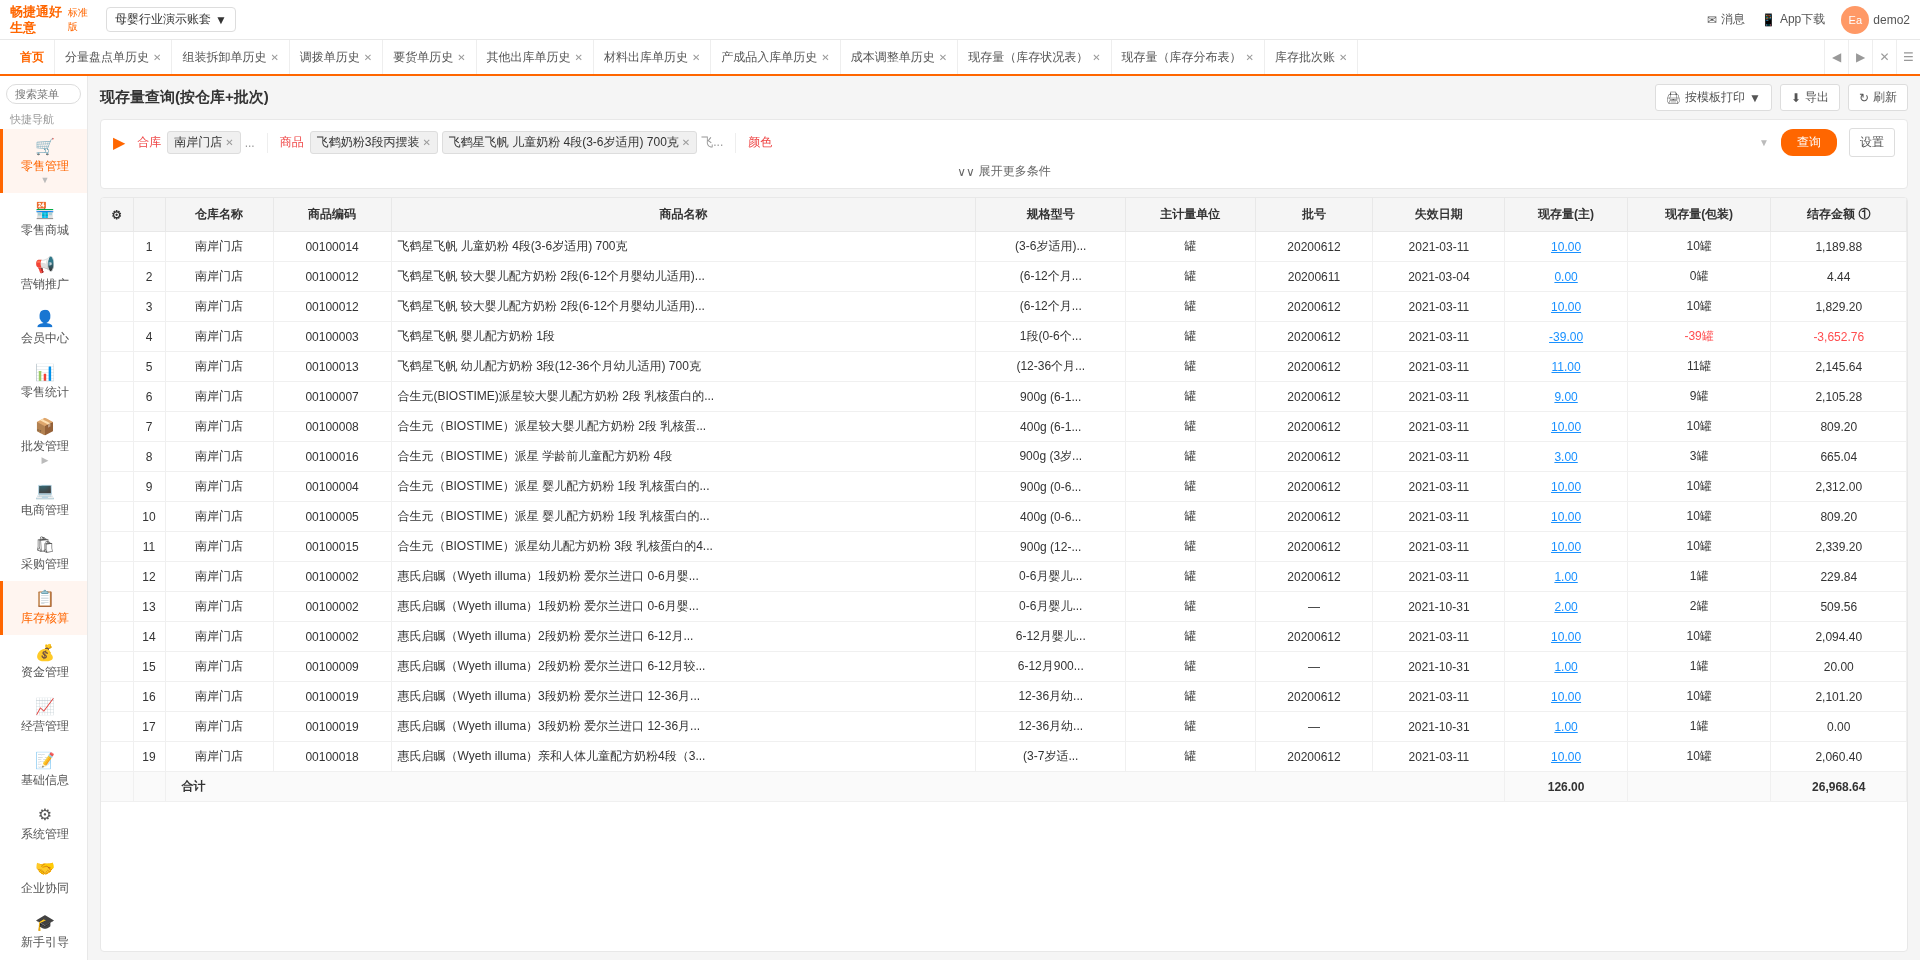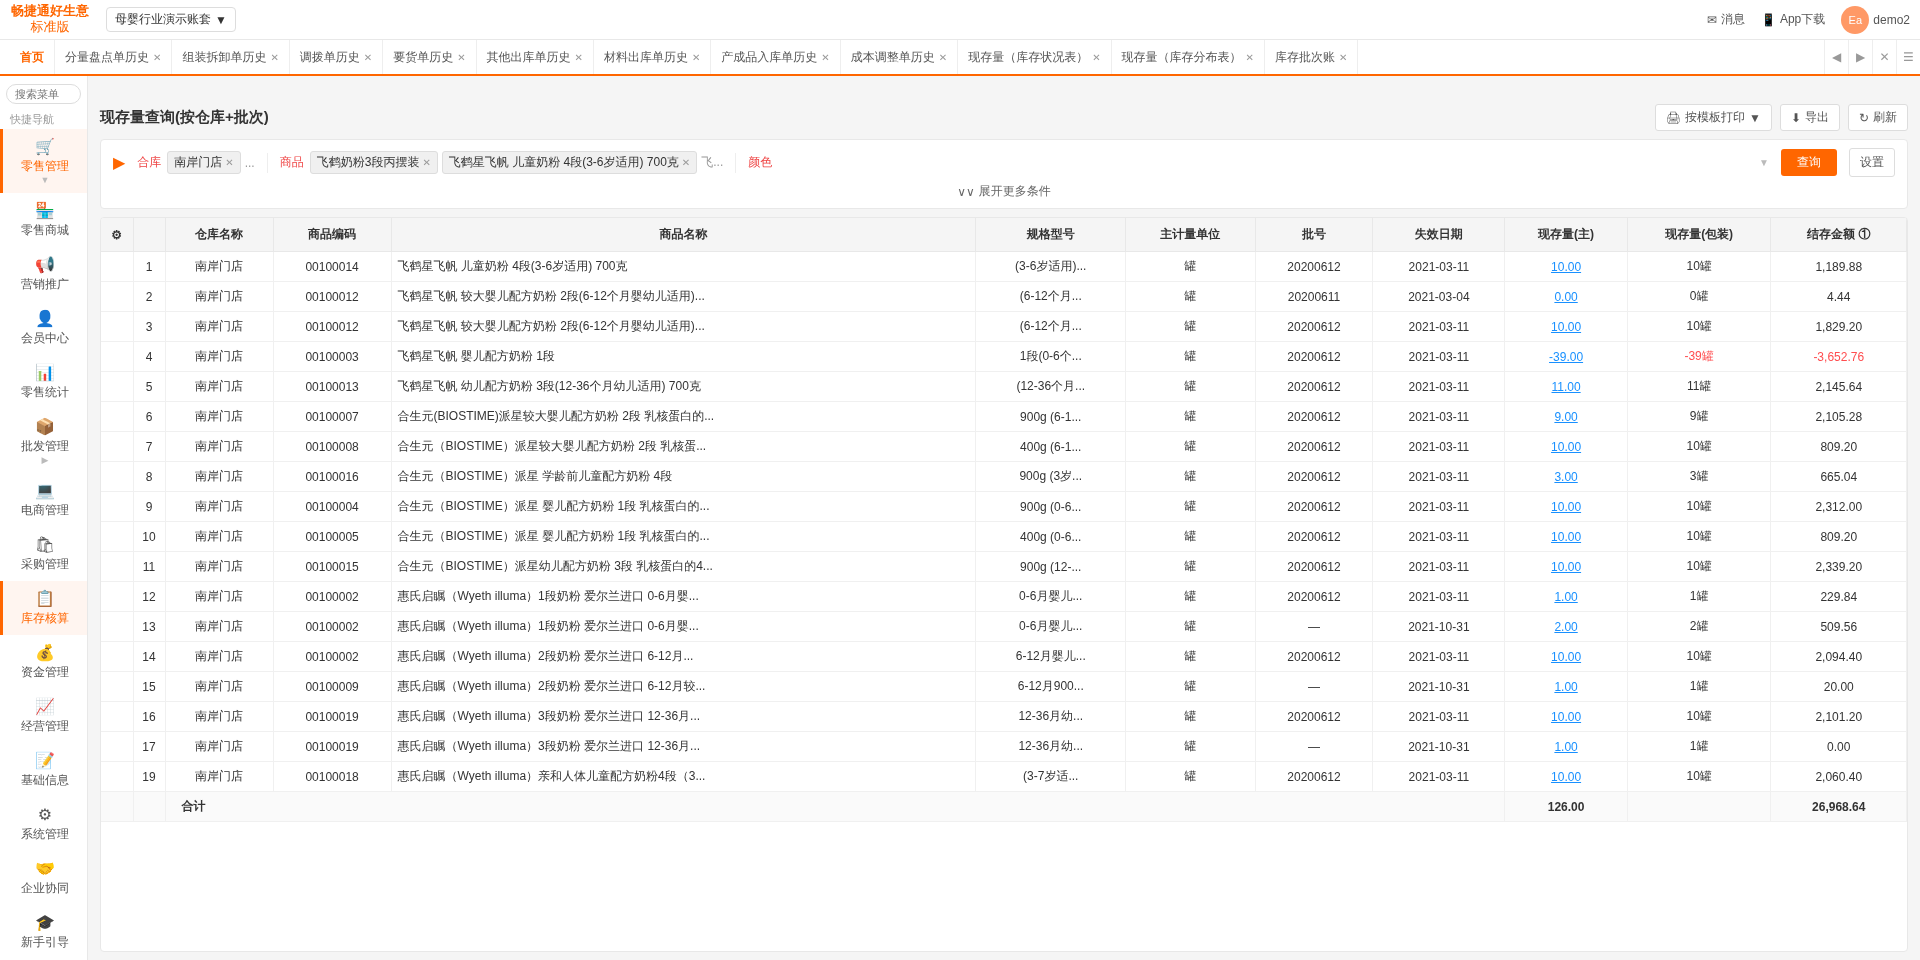--- a/index.html
+++ b/index.html
@@ -3,23 +3,23 @@
   <meta charset="utf-8">
   <style>
     * { box-sizing: border-box; margin: 0; padding: 0; font-family: 'Microsoft YaHei', SimSun, Arial, sans-serif; font-size: 12px; }
     body { background: #f5f5f5; overflow: hidden; }
 
     
     .top-bar {
       display: flex; align-items: center; background: #fff; height: 40px;
       border-bottom: 1px solid #e8e8e8; padding: 0 10px; gap: 16px;
     }
-    .logo-area { display: flex; flex-direction: column; align-items: center; justify-content: center; width: 80px; }
+    .logo-area { display: flex; flex-direction: row; align-items: center; justify-content: center; width: 80px; }
     .logo-text { color: #ff6600; font-size: 13px; font-weight: bold; line-height: 1.2; }
-    .logo-sub { color: #ff6600; font-size: 13px; }
+    .logo-sub { color: #ff6600; font-size: 10px; }
     .dropdown-select {
       display: flex; align-items: center; gap: 4px; cursor: pointer;
       border: 1px solid #ddd; border-radius: 4px; padding: 3px 8px; font-size: 12px; color: #333;
     }
     .top-right { margin-left: auto; display: flex; align-items: center; gap: 16px; }
     .top-right-item { display: flex; align-items: center; gap: 4px; cursor: pointer; color: #555; }
     .avatar-circle { width: 28px; height: 28px; border-radius: 50%; background: #ff9966; display: flex; align-items: center; justify-content: center; color: #fff; font-size: 11px; }
 
     
     .nav-tabs {
@@ -49,41 +49,41 @@
       border-left: 3px solid transparent;
     }
     .sidebar-item.active { color: #ff6600; background: #fff5f0; border-left: 3px solid #ff6600; }
     .sidebar-item .icon { font-size: 16px; margin-bottom: 2px; }
     .sidebar-item .arrow { font-size: 9px; color: #bbb; }
 
     
     .content-area { flex: 1; overflow: hidden; display: flex; flex-direction: column; padding: 8px 12px; background: #f5f5f5; }
 
     
-    .page-header { display: flex; align-items: center; justify-content: space-between; margin-bottom: 8px; margin-top: 20px; }
+    .page-header { display: flex; align-items: center; justify-content: space-between; margin-bottom: 8px; }
     .page-title { font-size: 15px; font-weight: bold; color: #333; }
     .header-actions { display: flex; align-items: center; gap: 8px; }
     .btn-print { display: flex; align-items: center; gap: 4px; border: 1px solid #ddd; background: #fff; border-radius: 3px; padding: 4px 10px; cursor: pointer; color: #555; font-size: 12px; }
     .btn-export { display: flex; align-items: center; gap: 4px; border: 1px solid #ddd; background: #fff; border-radius: 3px; padding: 4px 10px; cursor: pointer; color: #555; font-size: 12px; }
     .btn-refresh { display: flex; align-items: center; gap: 4px; border: 1px solid #ddd; background: #fff; border-radius: 3px; padding: 4px 10px; cursor: pointer; color: #555; font-size: 12px; }
 
     
     .filter-bar { background: #fff; border: 1px solid #e8e8e8; border-radius: 4px; padding: 8px 12px; margin-bottom: 8px; }
     .filter-row { display: flex; align-items: center; gap: 12px; flex-wrap: wrap; }
     .filter-group { display: flex; align-items: center; gap: 6px; }
     .filter-label { color: #ef4444; font-size: 12px; white-space: nowrap; }
     .filter-tags { display: flex; align-items: center; gap: 4px; flex-wrap: wrap; }
     .filter-tag {
       display: flex; align-items: center; gap: 3px; background: #f0f0f0;
       border: 1px solid #ddd; border-radius: 3px; padding: 2px 6px; font-size: 11px; color: #333;
     }
     .filter-tag .tag-close { cursor: pointer; color: #999; font-size: 10px; }
     .filter-more { color: #999; cursor: pointer; font-size: 12px; }
     .filter-expand { display: flex; align-items: center; justify-content: center; margin-top: 6px; cursor: pointer; color: #666; font-size: 11px; gap: 4px; }
-    .btn-query { background: #ff6600; color: #fff; border: none; border-radius: 3px; padding: 5px 16px; cursor: pointer; font-size: 12px; }
+    .btn-query { background: #ff6600; color: #fff; border: none; border-radius: 12px; padding: 5px 16px; cursor: pointer; font-size: 12px; }
     .btn-setting { background: #fff; color: #555; border: 1px solid #ddd; border-radius: 3px; padding: 5px 10px; cursor: pointer; font-size: 12px; }
     .filter-separator { width: 1px; height: 20px; background: #eee; }
 
     
     .table-wrapper { flex: 1; overflow: auto; background: #fff; border: 1px solid #e8e8e8; border-radius: 4px; }
     table { width: 100%; border-collapse: collapse; }
     thead tr { background: #f5f5f5; }
     thead th {
       padding: 8px 6px; text-align: center; font-weight: 600; color: #333;
       border-bottom: 1px solid #e8e8e8; border-right: 1px solid #e8e8e8;

